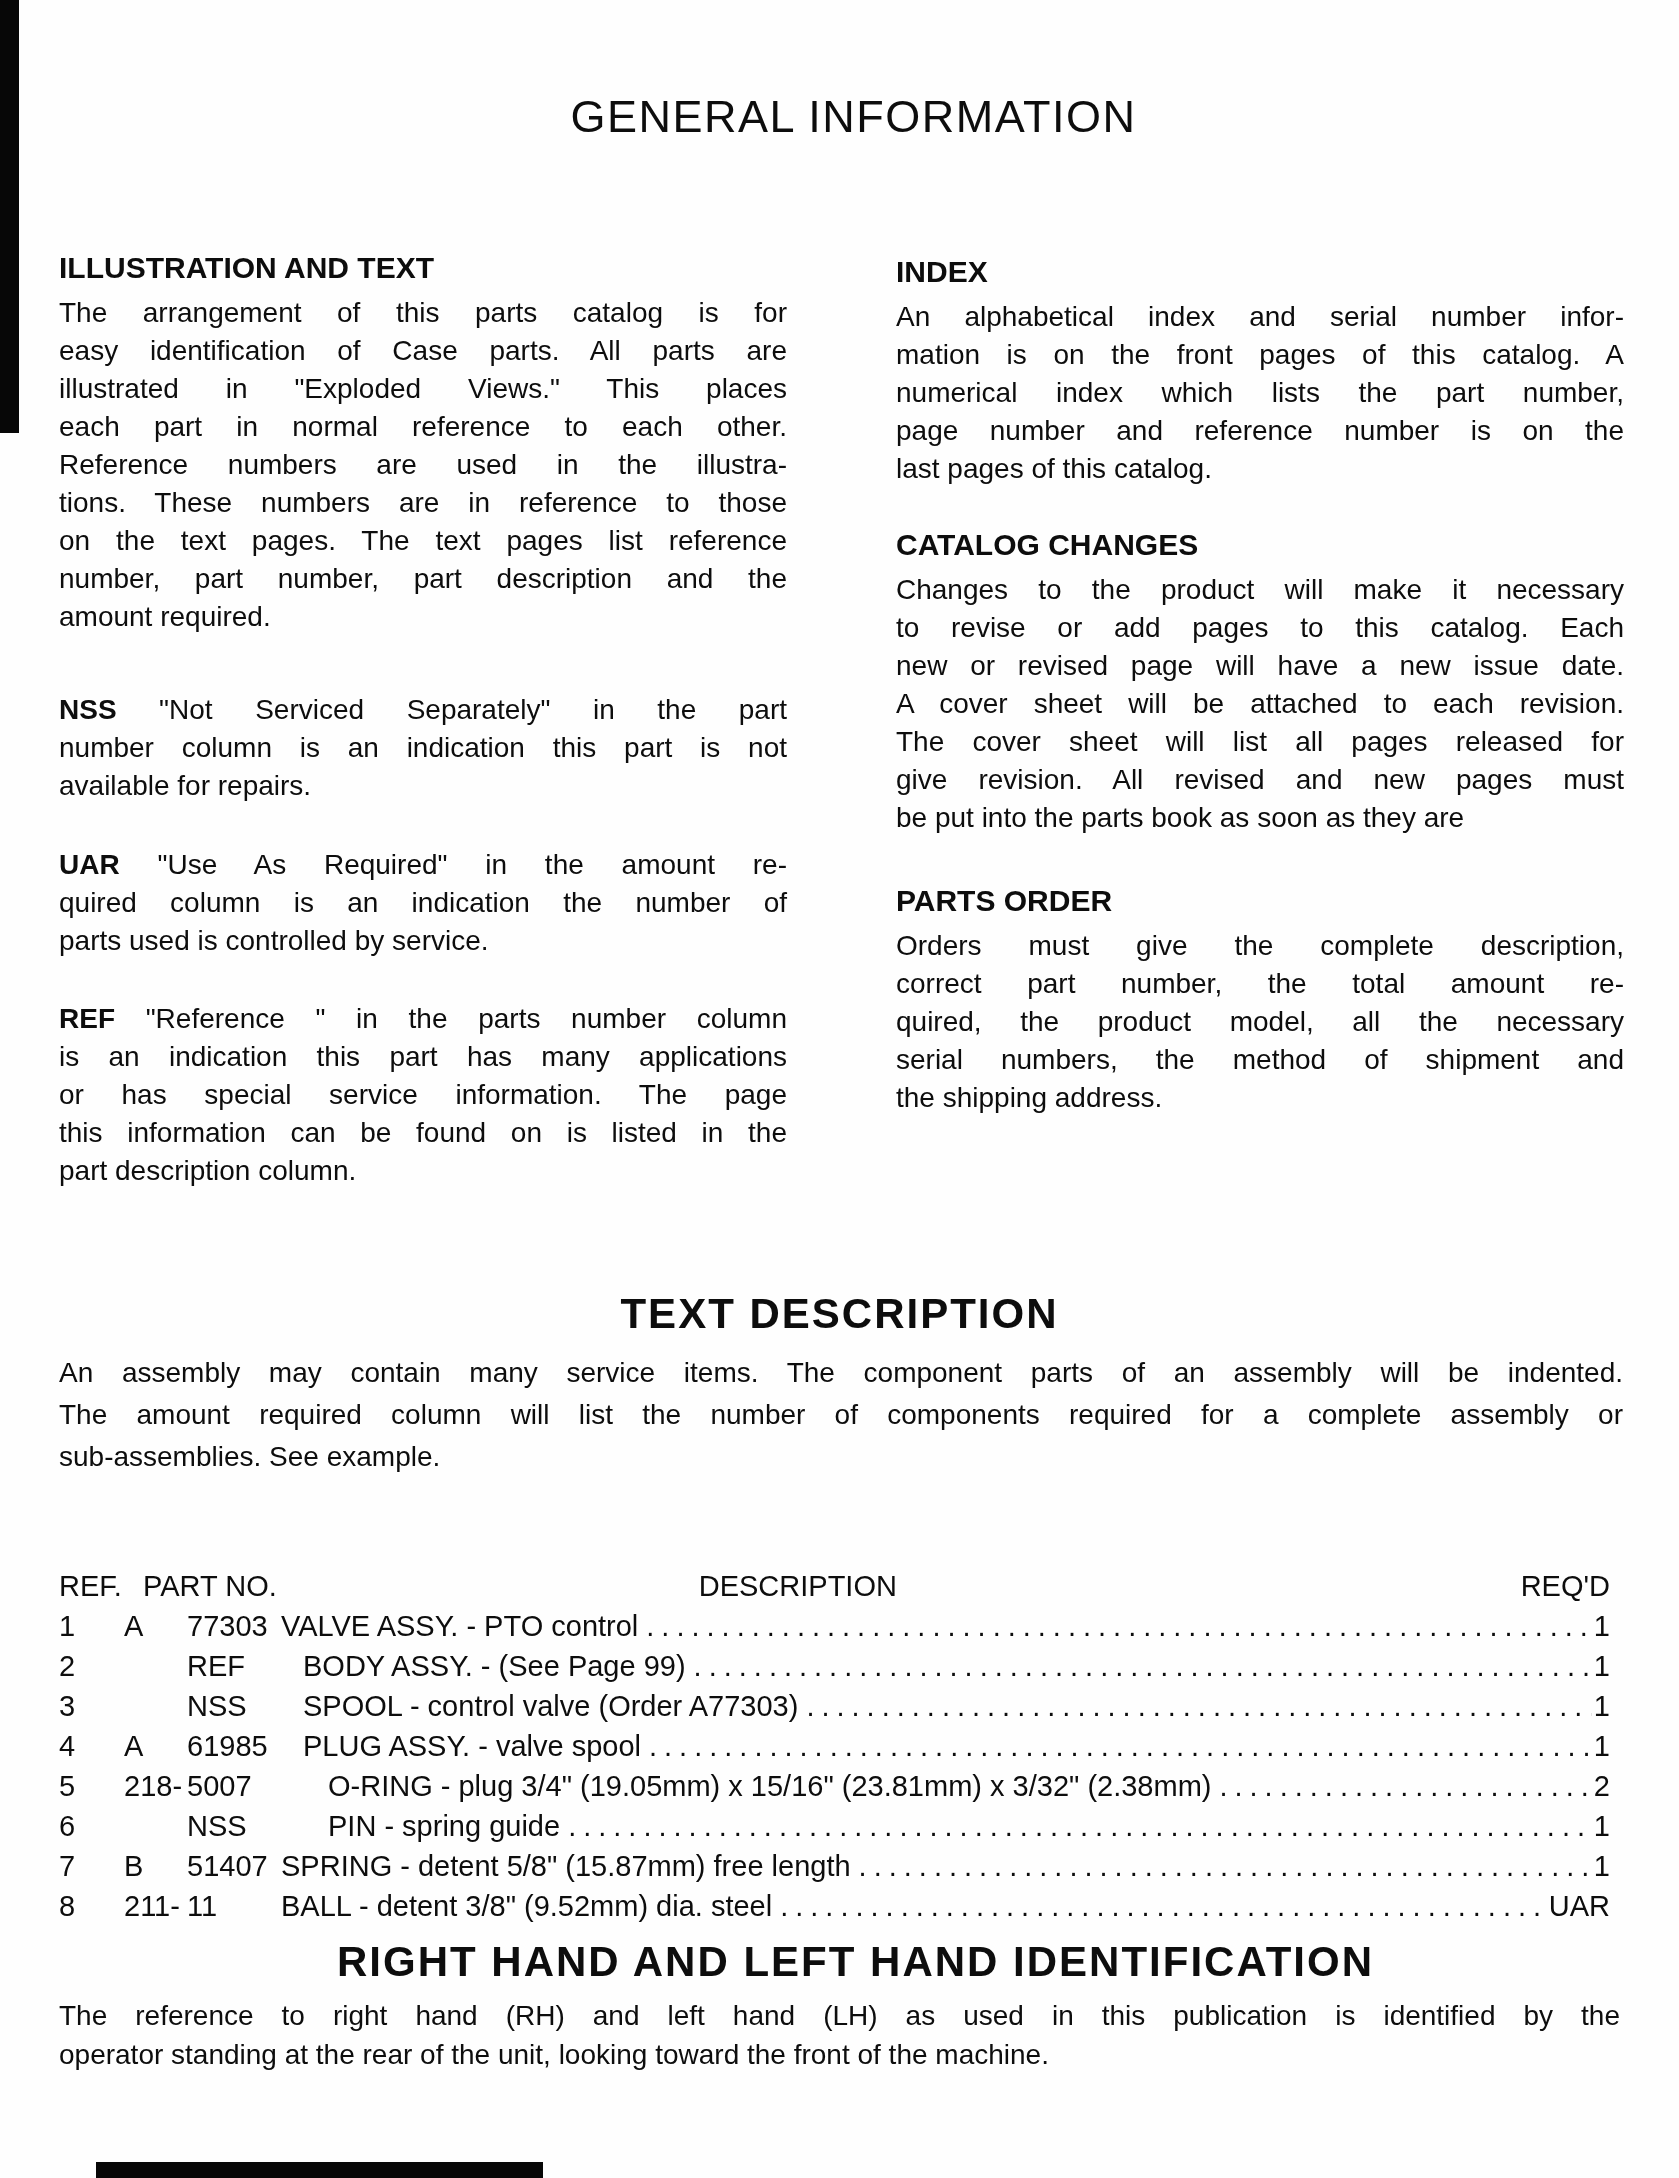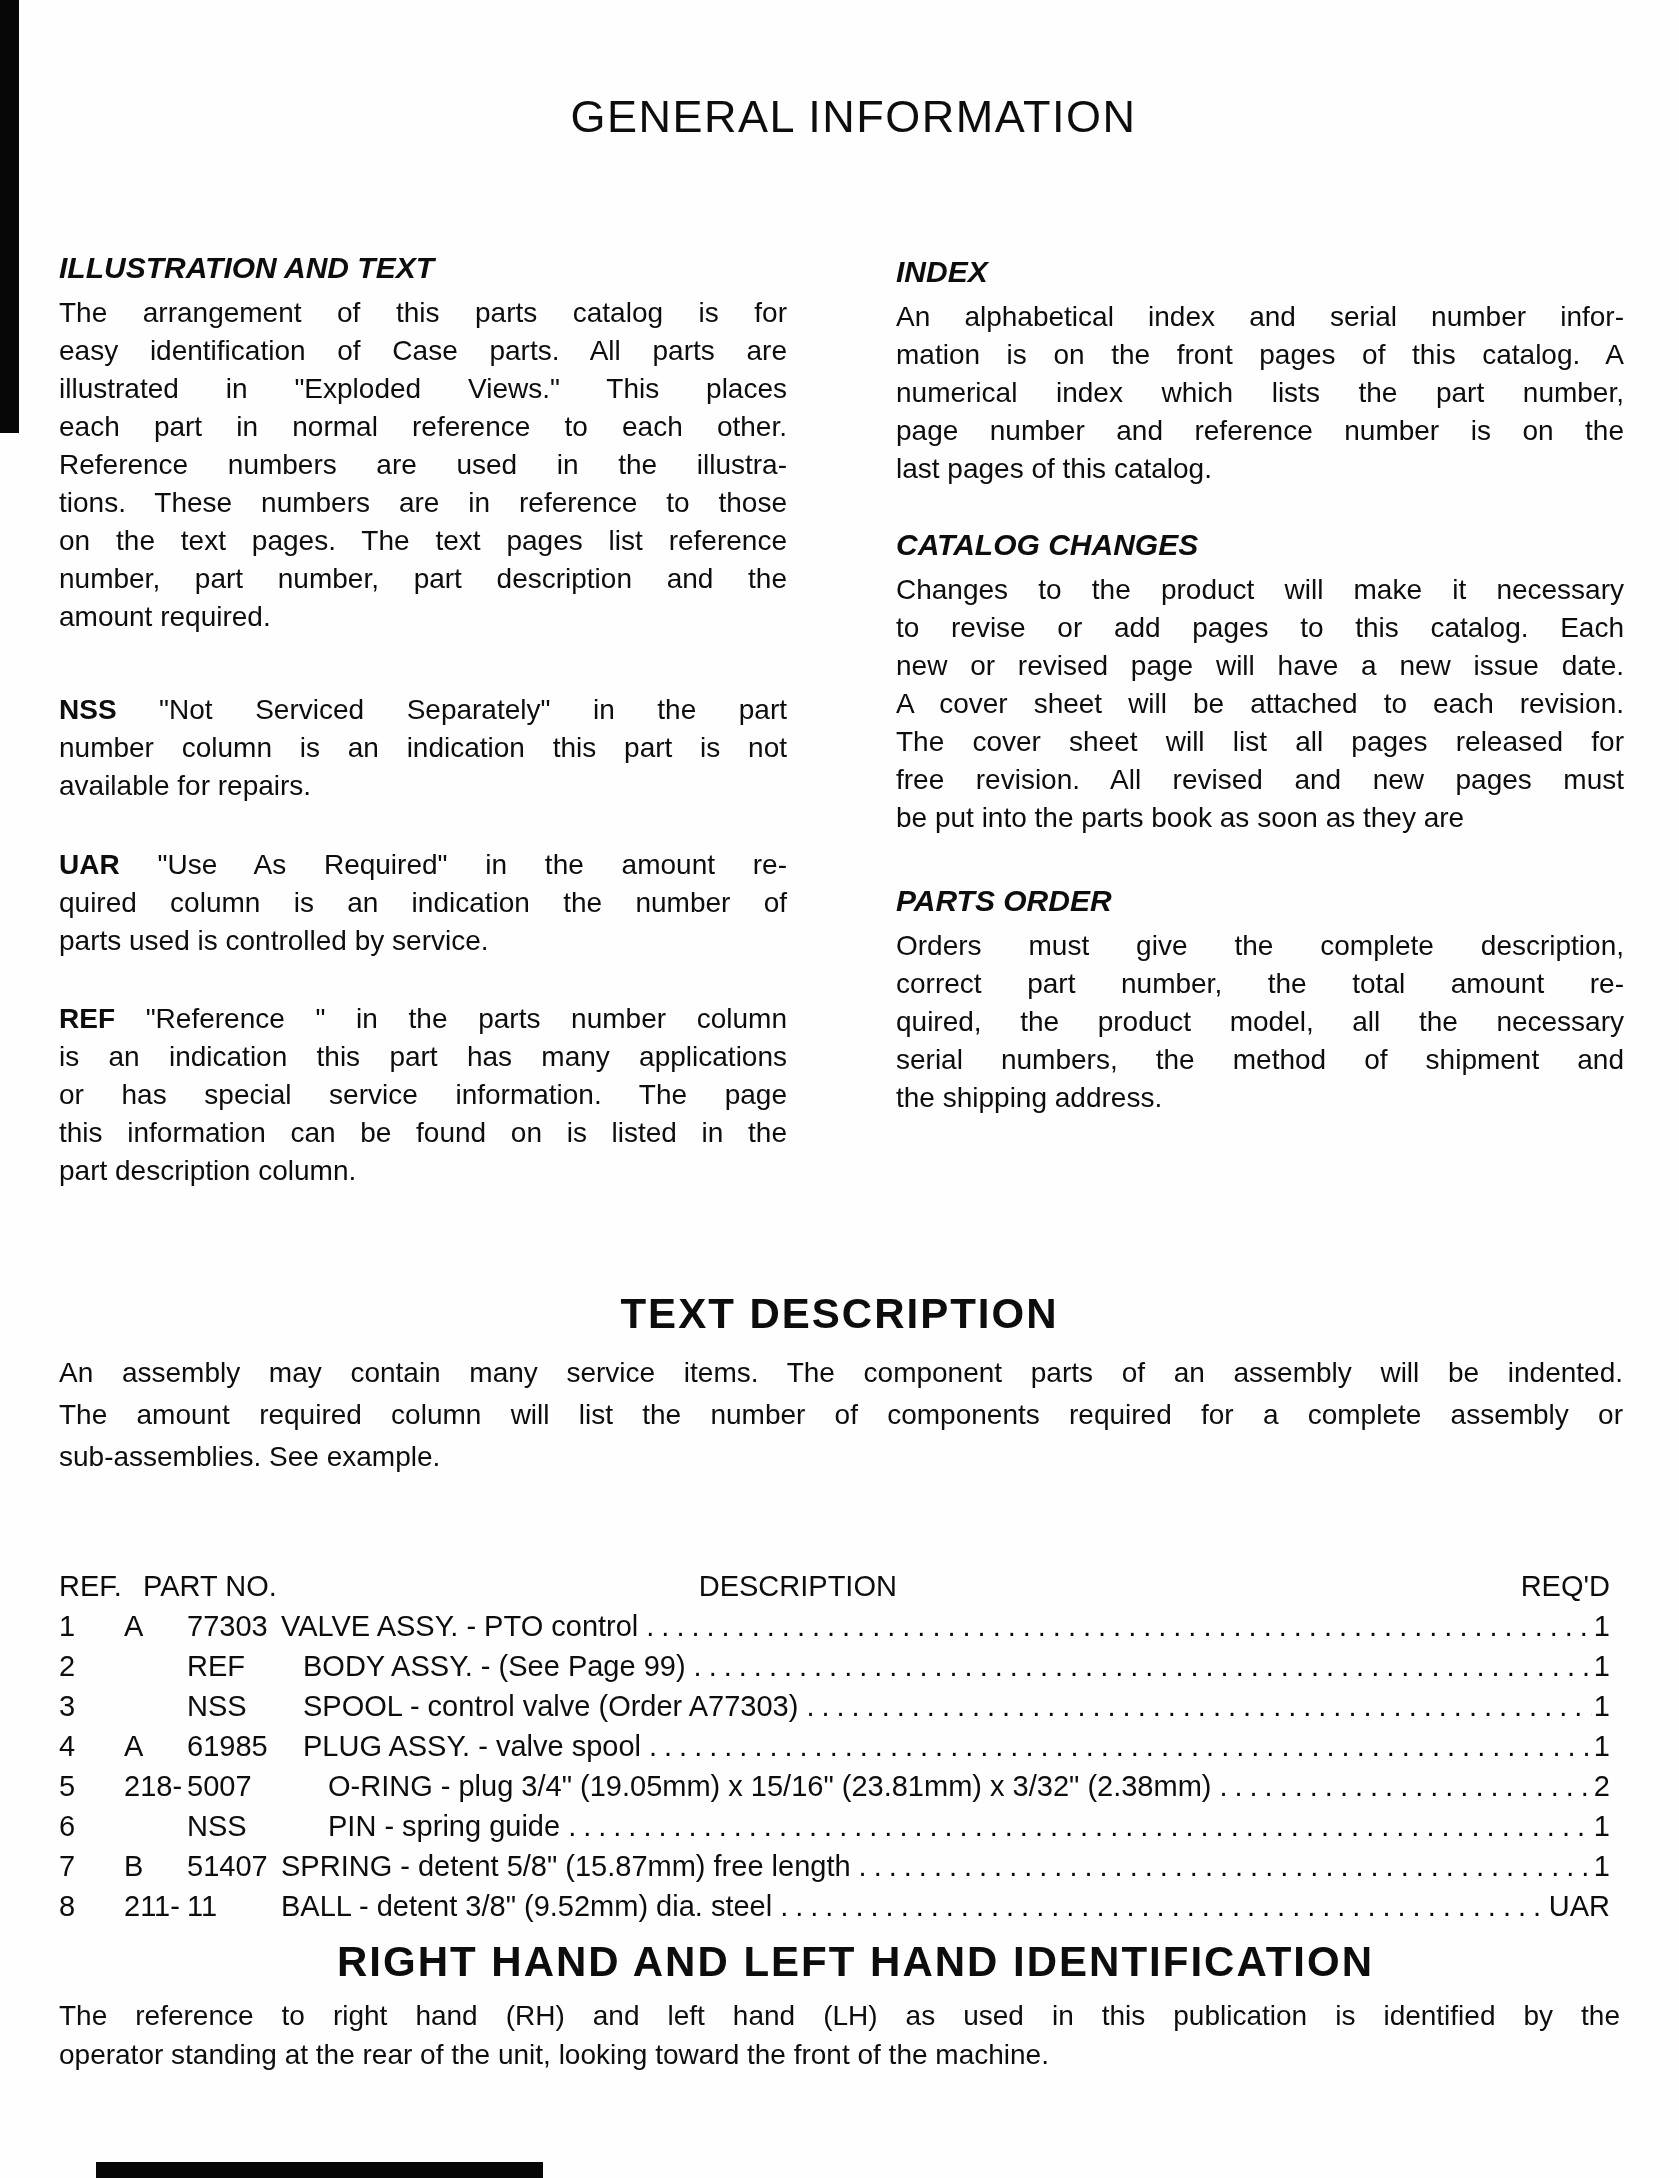--- a/index.html
+++ b/index.html
@@ -18,21 +18,21 @@
   .title{
     position:absolute;top:91px;left:14px;width:100%;
     text-align:center;font-size:45px;font-weight:normal;letter-spacing:1.5px;
   }
 
   .col{position:absolute;width:728px;}
   .col-left{left:59px;top:250px;}
   .col-right{left:896px;top:254px;}
 
   h2{
-    font-size:30px;font-weight:bold;margin:0 0 8px 0;line-height:36px;letter-spacing:0px;font-style:italic;
+    font-size:30px;font-weight:bold;margin:0 0 8px 0;line-height:36px;letter-spacing:0px;
   }
   .para{font-size:28px;line-height:38px;}
   .para .line{text-align:justify;text-align-last:justify;white-space:normal;}
   .para .line:last-child{text-align-last:left;}
   .para b{font-weight:bold;}
 
   .mt-nss{margin-top:55px;}
   .mt-uar{margin-top:41px;}
   .mt-ref{margin-top:40px;}
   .mt-catalog{margin-top:39px;}
@@ -123,21 +123,21 @@
         <div class="line">last pages of this catalog.</div>
       </div>
 
     <h2 class="mt-catalog">CATALOG CHANGES</h2>
     <div class="para">
         <div class="line">Changes to the product will make it necessary</div>
         <div class="line">to revise or add pages to this catalog. Each</div>
         <div class="line">new or revised page will have a new issue date.</div>
         <div class="line">A cover sheet will be attached to each revision.</div>
         <div class="line">The cover sheet will list all pages released for</div>
-        <div class="line">free revision. All revised and new pages must</div>
+        <div class="line">give revision. All revised and new pages must</div>
         <div class="line">be put into the parts book as soon as they are</div>
       </div>
 
     <h2 class="mt-parts">PARTS ORDER</h2>
     <div class="para">
         <div class="line">Orders must give the complete description,</div>
         <div class="line">correct part number, the total amount re-</div>
         <div class="line">quired, the product model, all the necessary</div>
         <div class="line">serial numbers, the method of shipment and</div>
         <div class="line">the shipping address.</div>

